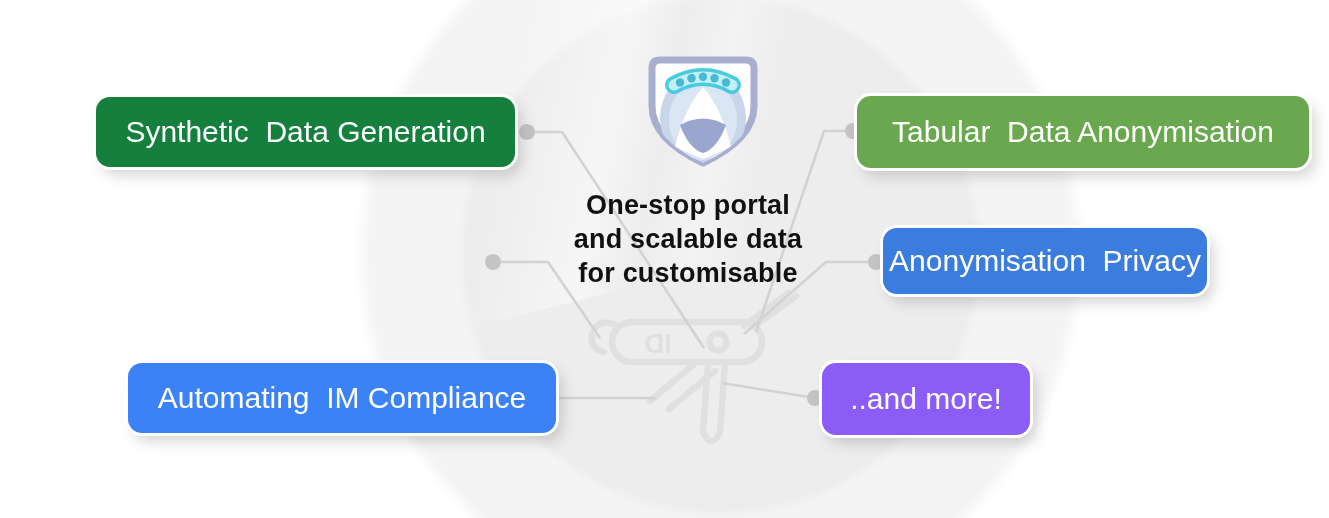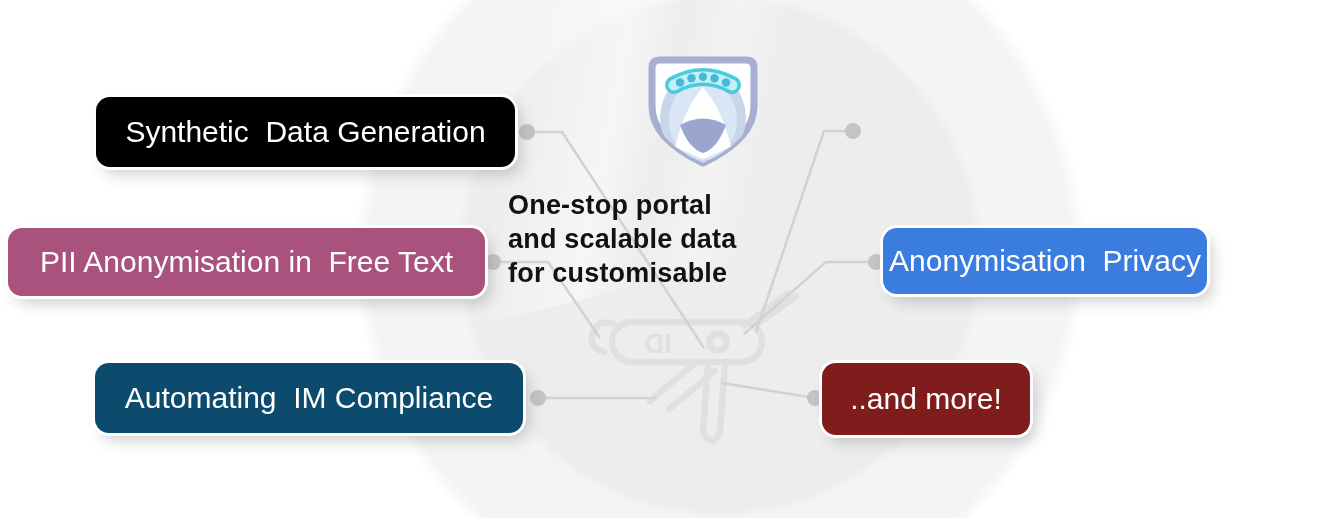--- a/index.html
+++ b/index.html
@@ -16,21 +16,21 @@
   .streak{
     position:absolute;left:360px;top:-60px;width:560px;height:340px;
     transform:rotate(-14deg);
     background:linear-gradient(115deg, rgba(255,255,255,0) 30%, rgba(255,255,255,.5) 46%, rgba(255,255,255,0) 54%, rgba(255,255,255,.35) 62%, rgba(255,255,255,0) 70%);
     pointer-events:none;
   }
   svg.overlay{position:absolute;left:0;top:0;}
   .logo{position:absolute;left:643px;top:54px;width:120px;height:116px;}
   .tagline{
     position:absolute;left:508px;top:188px;width:360px;
-    font-size:27px;line-height:34px;font-weight:600;color:#111111;
+    text-align:center;font-size:27px;line-height:34px;font-weight:600;color:#111111;
     letter-spacing:.2px;
   }
   .node{
     position:absolute;display:flex;align-items:center;justify-content:center;
     border-radius:14px;color:#ffffff;font-size:30px;font-weight:400;
     box-shadow:0 0 0 3px #ffffff, 6px 8px 14px rgba(110,110,110,.30);
   }
   .node .label{white-space:pre;}
   .node-synthetic   {left:96px; top:97px; width:419px;height:70px;}
   .node-tabular     {left:857px;top:96px; width:452px;height:72px;}
@@ -101,34 +101,34 @@
       <circle cx="83" cy="28.5" r="4.2"></circle>
     </g>
   </svg>
 
   <div class="tagline">
     <div>One-stop portal</div>
     <div>and scalable data</div>
     <div>for customisable</div>
   </div>
 
-  <div class="node node-synthetic" style="background-color: #000000;">
+  <div class="node node-synthetic" style="background-color: #15803d;">
     <span class="label">Synthetic  Data Generation</span>
   </div>
 
+  <div class="node node-tabular" style="background-color: rgb(106, 168, 79);">
+    <span class="label">Tabular  Data Anonymisation</span>
+  </div>
 
-  <div class="node node-pii" style="background-color: rgb(169, 82, 126);">
-    <span class="label">PII Anonymisation in  Free Text</span>
-  </div>
 
   <div class="node node-differential" style="background-color: rgb(59, 124, 223);">
     <span class="label">Anonymisation  Privacy</span>
   </div>
 
-  <div class="node node-automating" style="background-color: #0c4a6e;">
+  <div class="node node-automating" style="background-color: #3b82f6; margin-left: 33px;">
     <span class="label">Automating  IM Compliance</span>
   </div>
 
-  <div class="node node-more" style="background-color: #7f1d1d;">
+  <div class="node node-more" style="background-color: #8b5cf6;">
     <span class="label">..and more!</span>
   </div>
 
 </div>
 
 </body></html>

